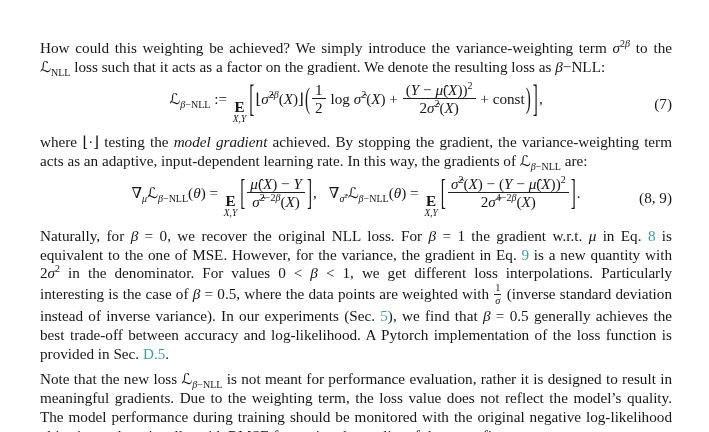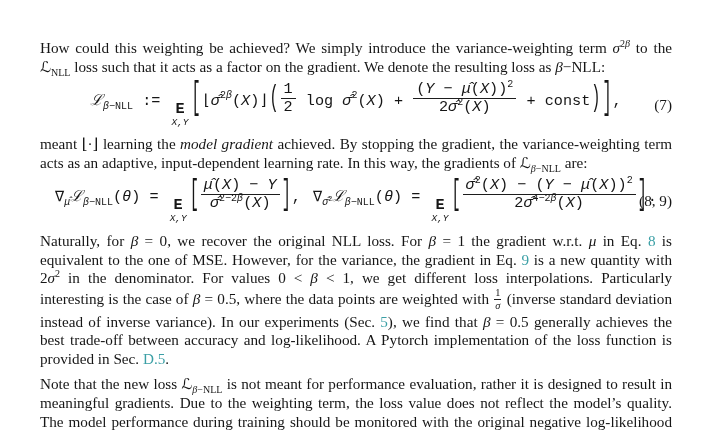--- a/index.html
+++ b/index.html
@@ -14,21 +14,21 @@
 
   
   .m { font-style:italic; }
   .it { font-style:italic; }
   .sup { font-size:0.66em; vertical-align:super; line-height:0; }
   .sub { font-size:0.66em; vertical-align:sub; line-height:0; }
   .link { color:#3a9fa5; }
 
   
   .eqrow { position:relative; text-align:center; margin:5px 0 8px 0; }
-  .eqbody { display:inline-block; vertical-align:middle;font-family:Liberation Mono, monospace; }
+  .eqbody { display:inline-block; vertical-align:middle; }
   .eqnum { position:absolute; right:0; top:50%; transform:translateY(-50%); }
 
   .vfrac { display:inline-block; vertical-align:middle; text-align:center; line-height:1.12; padding:0 1px; position:relative; top:-2px; }
   .vnum { display:block; padding:0 3px; }
   .vden { display:block; border-top:1px solid #1d1d1d; padding:0 3px; }
   .sfrac { font-size:0.68em; vertical-align:middle; top:-1px; }
   .sfrac .vnum, .sfrac .vden { padding:0 1px; }
 
   .limop { display:inline-flex; flex-direction:column; align-items:center; line-height:1; vertical-align:-0.55em; margin:0 2px; }
   .limop .lop { font-weight:600; }
@@ -48,21 +48,21 @@
   <p class="para"><span>How could this weighting be achieved? We simply introduce the variance-weighting term </span><span class="m">σ</span><span class="sup"><span>2</span><span class="m">β</span></span><span> to the </span><span class="m">ℒ</span><span class="sub">NLL</span><span> loss such that it acts as a factor on the gradient. We denote the resulting loss as </span><span class="m">β</span><span>−NLL:</span></p>
 
   <div class="eqrow">
     <span class="eqbody"><span class="m">ℒ</span><span class="sub"><span class="m">β</span><span>−NLL</span></span><span> := </span><span class="limop">
           <span class="lop">E</span>
           <span class="llim">X,Y</span>
         </span><span class="big s3">[</span><span>⌊</span><span class="m">σ̂</span><span class="sup"><span>2</span><span class="m">β</span></span><span>(</span><span class="m">X</span><span>)</span><span>⌋</span><span class="big s2">(</span><span class="vfrac"><span class="vnum"><span>1</span></span><span class="vden"><span>2</span></span></span><span> log </span><span class="m">σ̂</span><span class="sup">2</span><span>(</span><span class="m">X</span><span>) + </span><span class="vfrac"><span class="vnum"><span>(</span><span class="m">Y</span><span> − </span><span class="m">μ̂</span><span>(</span><span class="m">X</span><span>))</span><span class="sup">2</span></span><span class="vden"><span>2</span><span class="m">σ̂</span><span class="sup">2</span><span>(</span><span class="m">X</span><span>)</span></span></span><span> + const</span><span class="big s2">)</span><span class="big s3">]</span><span>,</span></span>
     <span class="eqnum">(7)</span>
   </div>
 
-  <p class="para"><span>meant </span><span>⌊·⌋</span><span> learning the </span><span class="it">model gradient</span><span> achieved. By stopping the gradient, the variance-weighting term acts as an adaptive, input-dependent learning rate. In this way, the gradients of </span><span class="m">ℒ</span><span class="sub"><span class="m">β</span><span>−NLL</span></span><span> are:</span></p>
+  <p class="para"><span>where </span><span>⌊·⌋</span><span> testing the </span><span class="it">model gradient</span><span> achieved. By stopping the gradient, the variance-weighting term acts as an adaptive, input-dependent learning rate. In this way, the gradients of </span><span class="m">ℒ</span><span class="sub"><span class="m">β</span><span>−NLL</span></span><span> are:</span></p>
 
   <div class="eqrow">
     <span class="eqbody"><span>∇</span><span class="sub m">μ̂</span><span class="m">ℒ</span><span class="sub"><span class="m">β</span><span>−NLL</span></span><span>(</span><span class="m">θ</span><span>) = </span><span class="limop">
           <span class="lop">E</span>
           <span class="llim">X,Y</span>
         </span><span class="big s25">[</span><span class="vfrac"><span class="vnum"><span class="m">μ̂</span><span>(</span><span class="m">X</span><span>) − </span><span class="m">Y</span></span><span class="vden"><span class="m">σ̂</span><span class="sup"><span>2−2</span><span class="m">β</span></span><span>(</span><span class="m">X</span><span>)</span></span></span><span class="big s25">]</span><span class="gap">,</span><span>∇</span><span class="sub"><span class="m">σ̂</span><span class="sup">2</span></span><span class="m">ℒ</span><span class="sub"><span class="m">β</span><span>−NLL</span></span><span>(</span><span class="m">θ</span><span>) = </span><span class="limop">
           <span class="lop">E</span>
           <span class="llim">X,Y</span>
         </span><span class="big s25">[</span><span class="vfrac"><span class="vnum"><span class="m">σ̂</span><span class="sup">2</span><span>(</span><span class="m">X</span><span>) − (</span><span class="m">Y</span><span> − </span><span class="m">μ̂</span><span>(</span><span class="m">X</span><span>))</span><span class="sup">2</span></span><span class="vden"><span>2</span><span class="m">σ̂</span><span class="sup"><span>4−2</span><span class="m">β</span></span><span>(</span><span class="m">X</span><span>)</span></span></span><span class="big s25">]</span><span>.</span></span>
     <span class="eqnum">(8, 9)</span>

